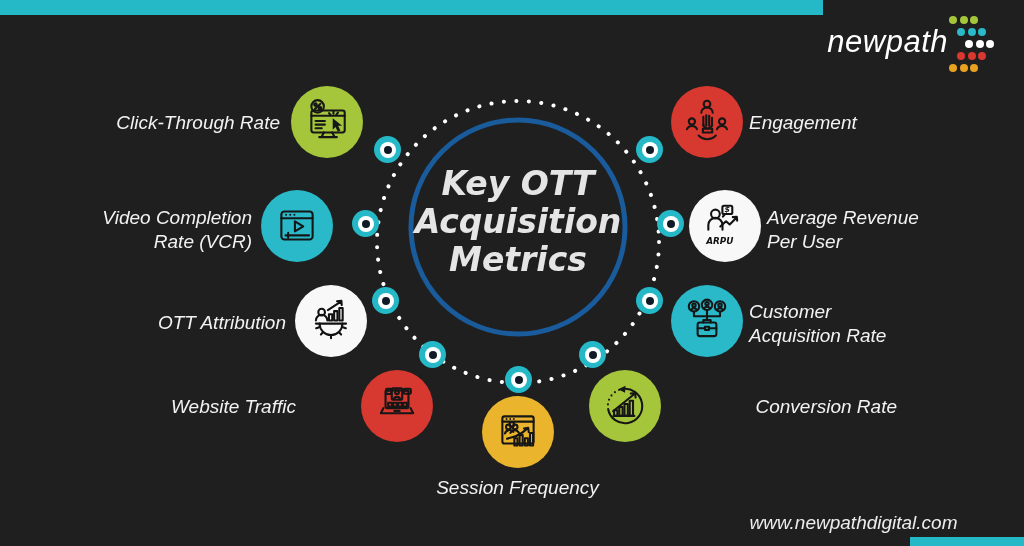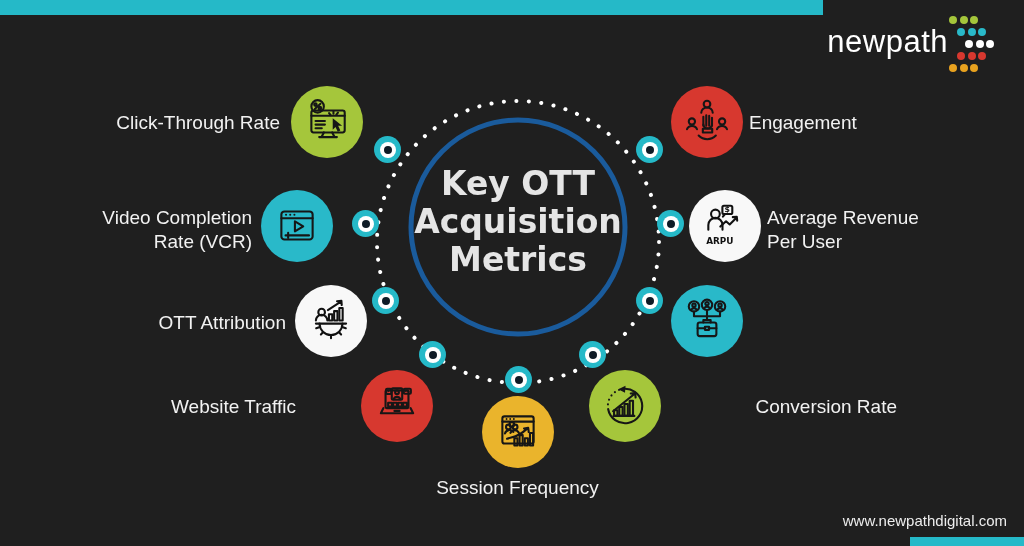--- a/index.html
+++ b/index.html
@@ -1,18 +1,18 @@
 <!DOCTYPE html>
 <html><head>
 <meta charset="utf-8">
 <style>
   html,body{margin:0;padding:0;background:#000;}
   .stage{
     position:relative;width:1024px;height:546px;overflow:hidden;
-    background:#1f1f1f;font-family:"Liberation Sans",sans-serif;
+    background:#1f1f1f;font-family:"Liberation Sans",sans-serif;font-style:italic;
   }
   .bar{position:absolute;}
   .bar-top{left:0;top:0;width:823px;height:15px;}
   .bar-bottom{left:910px;top:537px;width:114px;height:9px;}
 
   
   .logo-text{position:absolute;left:818px;top:24px;width:130px;text-align:right;
     color:#ffffff;font-size:31px;letter-spacing:.5px;}
   .ldr{position:absolute;display:flex;gap:2.5px;}
   .ldr i{width:8px;height:8px;border-radius:50%;display:block;}
@@ -49,22 +49,22 @@
   .l1{left:40px;top:111px;width:240px;text-align:right;}
   .l2{left:15px;top:206px;width:237px;text-align:right;}
   .l3{left:48px;top:311px;width:238px;text-align:right;}
   .l4{left:115px;top:395px;width:237px;text-align:center;}
   .l5{left:396px;top:476px;width:243px;text-align:center;}
   .l6{left:667px;top:395px;width:230px;text-align:right;}
   .l7{left:749px;top:300px;width:240px;text-align:left;}
   .l8{left:767px;top:206px;width:240px;text-align:left;}
   .l9{left:749px;top:111px;width:220px;text-align:left;}
 
-  .site{position:absolute;left:700px;top:512px;width:307px;text-align:right;
-    color:#ededed;font-size:15px;}
+  .site{position:absolute;left:700px;top:512px;width:307px;text-align:center;
+    color:#ededed;font-size:19px;}
 </style>
 </head>
 <body>
 
 <div class="stage">
 
   <div class="bar bar-top" style="background: rgb(37, 185, 200);"></div>
   <div class="bar bar-bottom" style="background: rgb(37, 185, 200);"></div>
 
   <div class="logo-text">newpath</div>
@@ -292,18 +292,20 @@
     </svg>
   </div>
 
   <div class="lbl l2">Video Completion
 Rate (VCR)</div>
   <div class="lbl l1">Click-Through Rate</div>
   <div class="lbl l3">OTT Attribution</div>
   <div class="lbl l4">Website Traffic</div>
   <div class="lbl l5">Session Frequency</div>
   <div class="lbl l6">Conversion Rate</div>
+  <div class="lbl l7">Customer
+Acquisition Rate</div>
   <div class="lbl l9">Engagement</div>
   <div class="lbl l8">Average Revenue
 Per User</div>
 
   <div class="site">www.newpathdigital.com</div>
 </div>
 
 </body></html>

